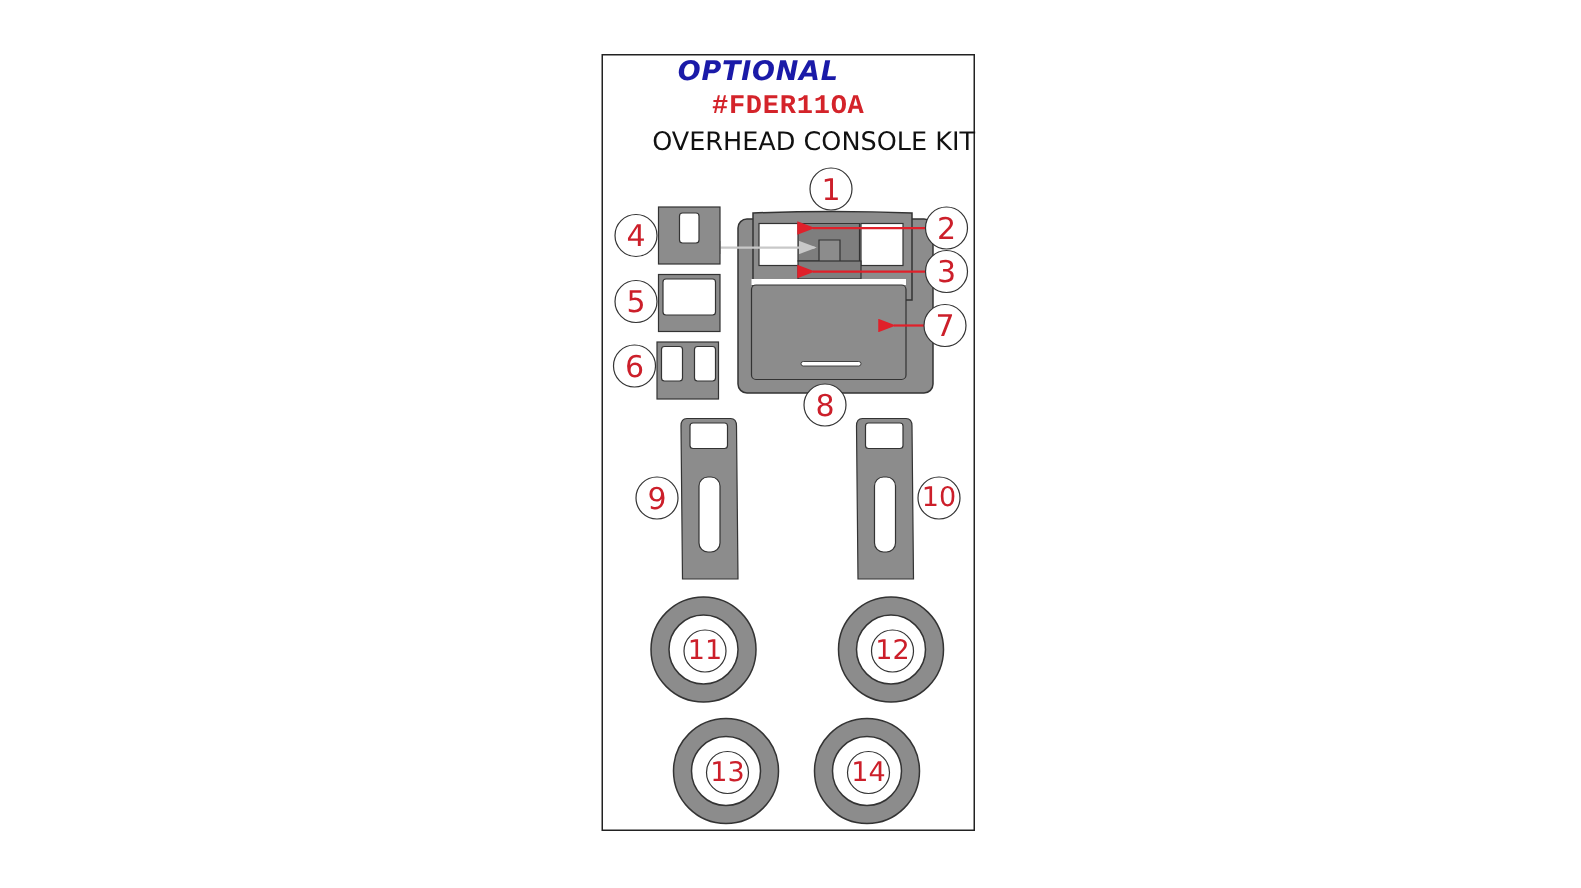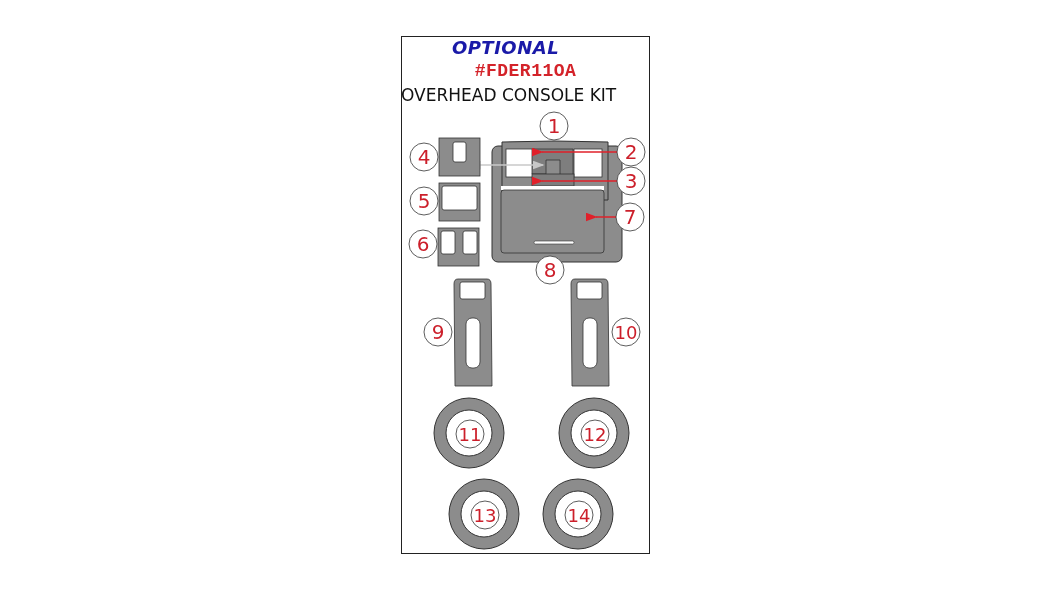--- a/index.html
+++ b/index.html
@@ -1,20 +1,20 @@
 <!DOCTYPE html>
 <html><head>
   <meta charset="utf-8">
   <style>
     html, body { margin:0; padding:0; background:#ffffff; }
     body { width:1054px; height:592px; position:relative; overflow:hidden; font-family:"DejaVu Sans", sans-serif; }
     .frame { position:absolute; left:401px; top:36px; width:249px; height:518px; border:1px solid #222; box-sizing:border-box; background:#fff; }
     .t1 { position:absolute; left:401px; top:37px; width:209px; text-align:center; font-family:"DejaVu Sans", sans-serif; font-weight:bold; font-style:italic; font-size:18px; color:#1a1aa8; letter-spacing:0.5px; }
     .t2 { position:absolute; left:401px; top:61px; width:249px; text-align:center; font-family:Liberation Mono, monospace; font-weight:bold; font-size:18px; color:#d4232a; letter-spacing:0.5px; }
-    .t3 { position:absolute; left:401px; top:85px; width:249px; text-align:left; font-family:"DejaVu Sans", sans-serif; font-size:17px; color:#111; }
+    .t3 { position:absolute; left:401px; top:85px; width:249px; text-align:right; font-family:"DejaVu Sans", sans-serif; font-size:17px; color:#111; }
     svg.art { position:absolute; left:0; top:0; }
     .lbl { font-family:"DejaVu Sans", sans-serif; fill:#cc1f2a; }
   </style>
 </head>
 <body>
 
 <div class="frame"></div>
 <div class="t1">OPTIONAL</div>
 <div class="t2">#FDER11OA</div>
 <div class="t3">OVERHEAD CONSOLE KIT</div>

